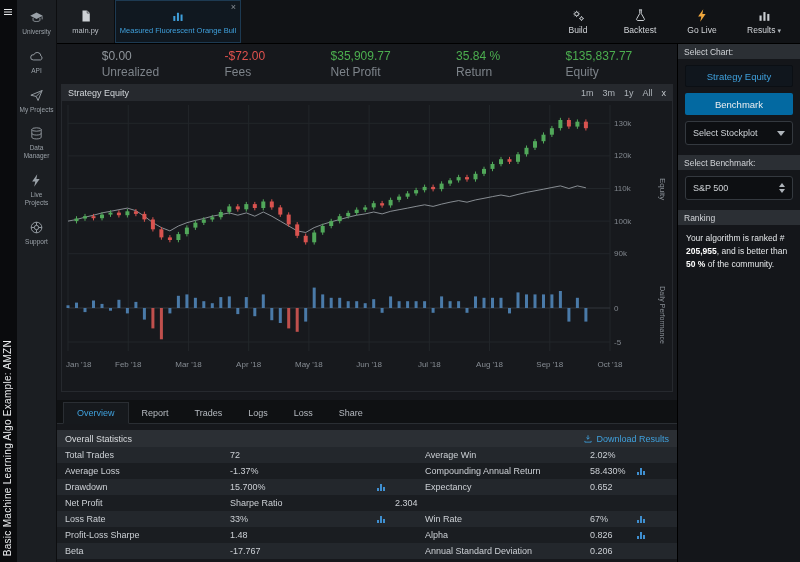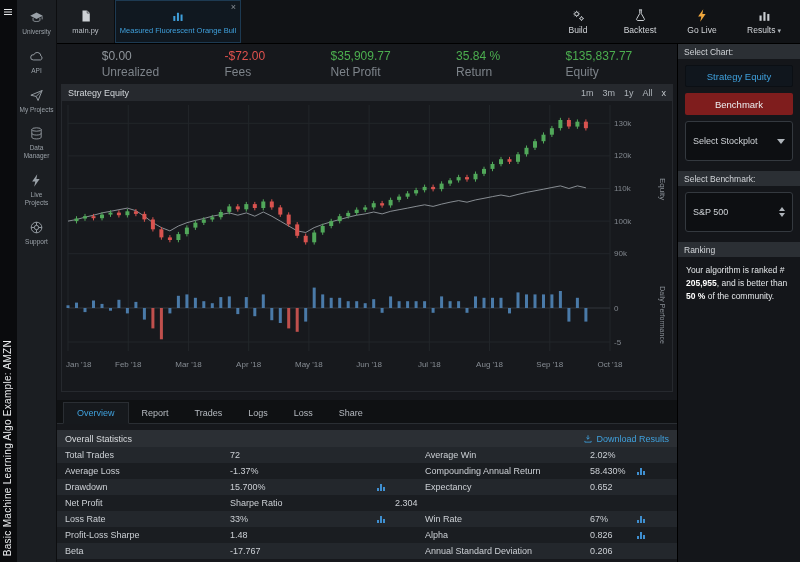--- a/index.html
+++ b/index.html
@@ -87,22 +87,22 @@
   .spark { display:inline-flex; align-items:flex-end; gap:1px; margin-left:auto; margin-right:24px; height:8px; }
   .spark i { display:block; width:2px; background:#3f8fd0; }
   .spark i:nth-child(1){ height:3px; } .spark i:nth-child(2){ height:7px; } .spark i:nth-child(3){ height:4px; }
 
   
   .rpanel { flex:1; background:#14161a; border-left:1px solid #000; min-width:0; }
   .rp-header { height:15px; background:#2b2f34; font-size:8.5px; color:#d2d5d9; display:flex; align-items:center; padding:0 6px; }
   .rp-btn { margin:6px 7px; height:22px; display:flex; align-items:center; justify-content:center;
             font-size:9.5px; border-radius:2px; cursor:pointer; }
   .rp-btn.primary { background:#10161d; color:#3fa0dc; border:1px solid #0b0f14; }
-  .rp-btn.secondary { background:#7f1d1d; color:#eceef0; }
-  .rp-select { margin:6px 7px 10px; height:40px; background:#0d0f12; border:1px solid #34393f; border-radius:3px;
+  .rp-btn.secondary { background:#0369a1; color:#eceef0; }
+  .rp-select { margin:6px 7px 10px; height:24px; background:#0d0f12; border:1px solid #34393f; border-radius:3px;
                display:flex; align-items:center; justify-content:space-between; padding:0 7px;
                font-size:9px; color:#cfd3d7; cursor:pointer; }
   .caret-down { width:0; height:0; border-left:4px solid transparent; border-right:4px solid transparent;
                 border-top:5px solid #aeb4ba; }
   .cud { display:flex; flex-direction:column; align-items:center; }
   .cud i { display:block; width:0; height:0; border-left:3.5px solid transparent; border-right:3.5px solid transparent; }
   .cud .up { border-bottom:4px solid #aeb4ba; margin-bottom:2px; }
   .cud .dn { border-top:4px solid #aeb4ba; }
   .ranking-text { margin:7px 8px; font-size:8.5px; line-height:1.5; color:#e3e6e8; }
   .ranking-text b { color:#ffffff; }

